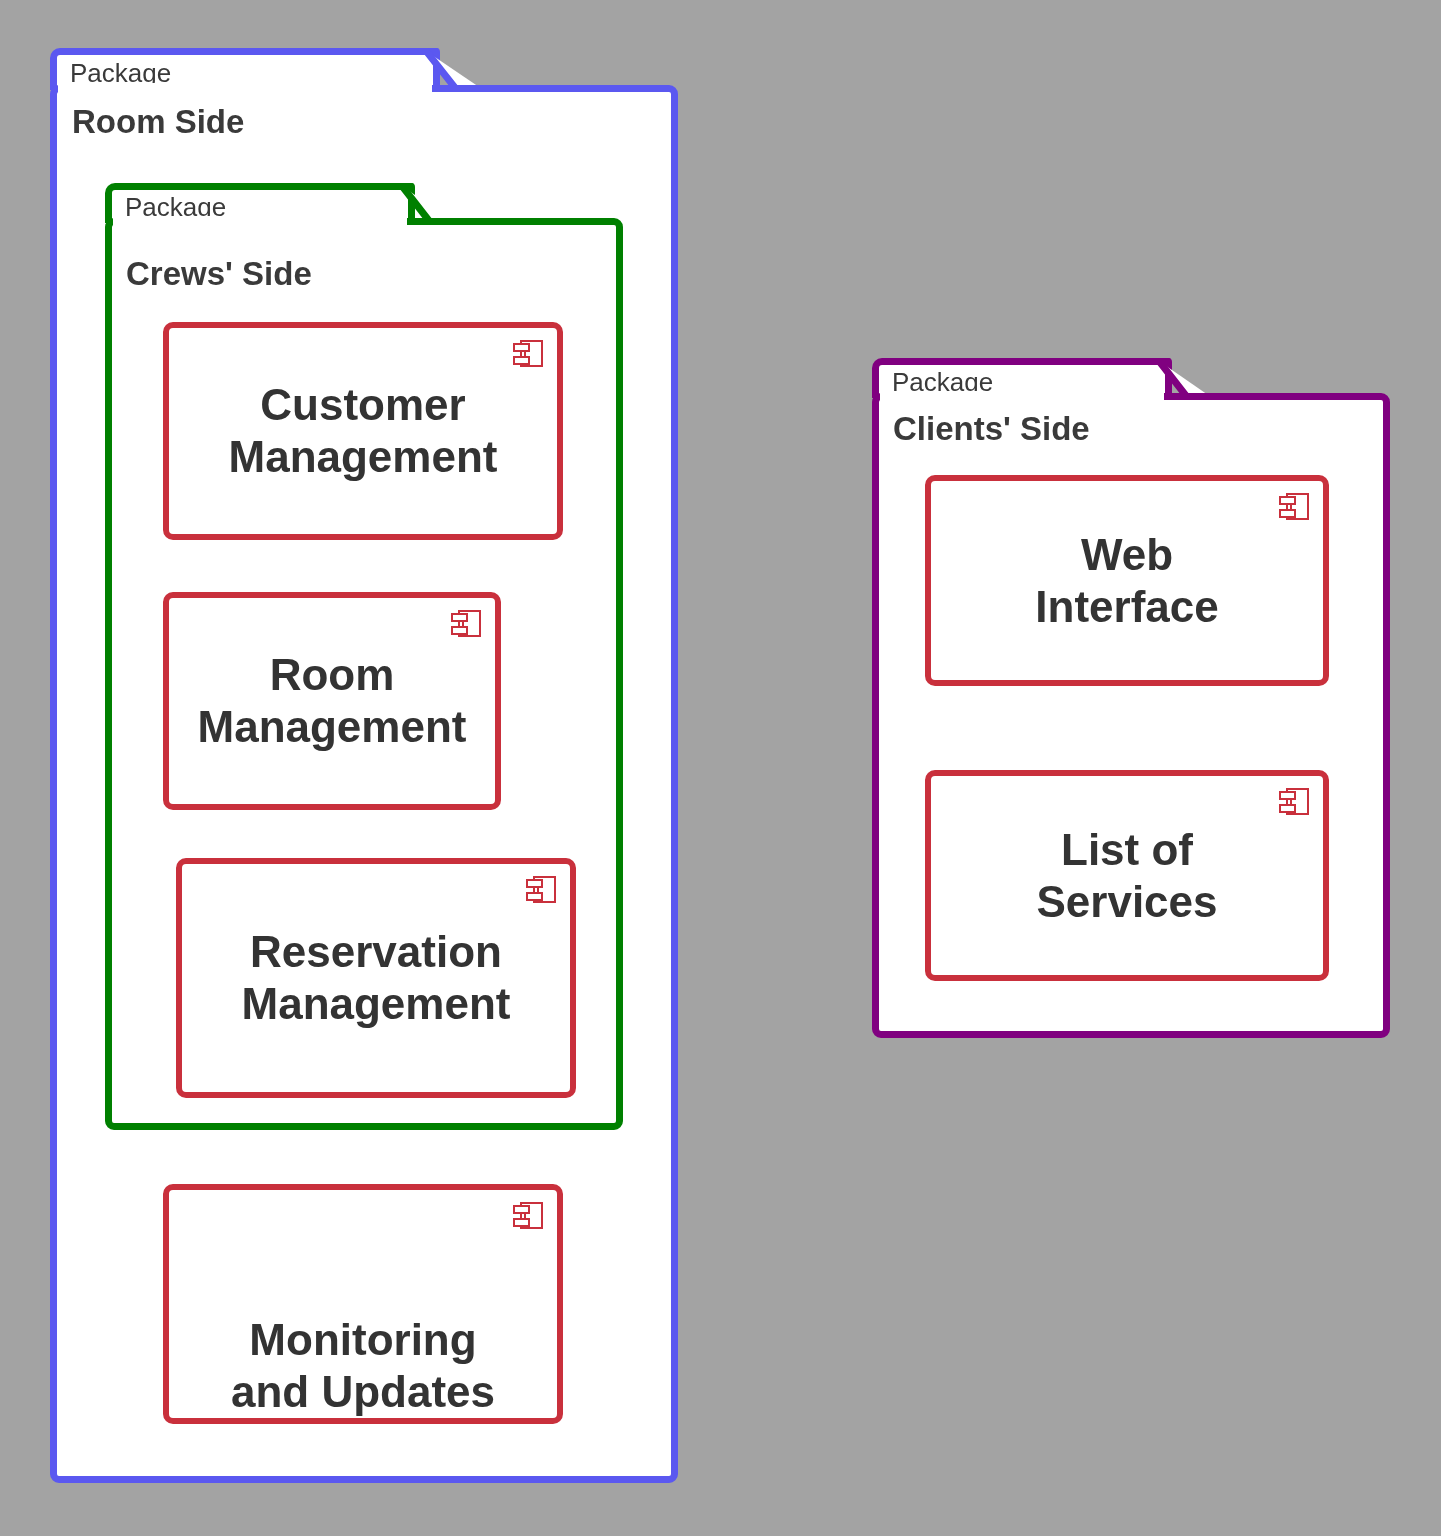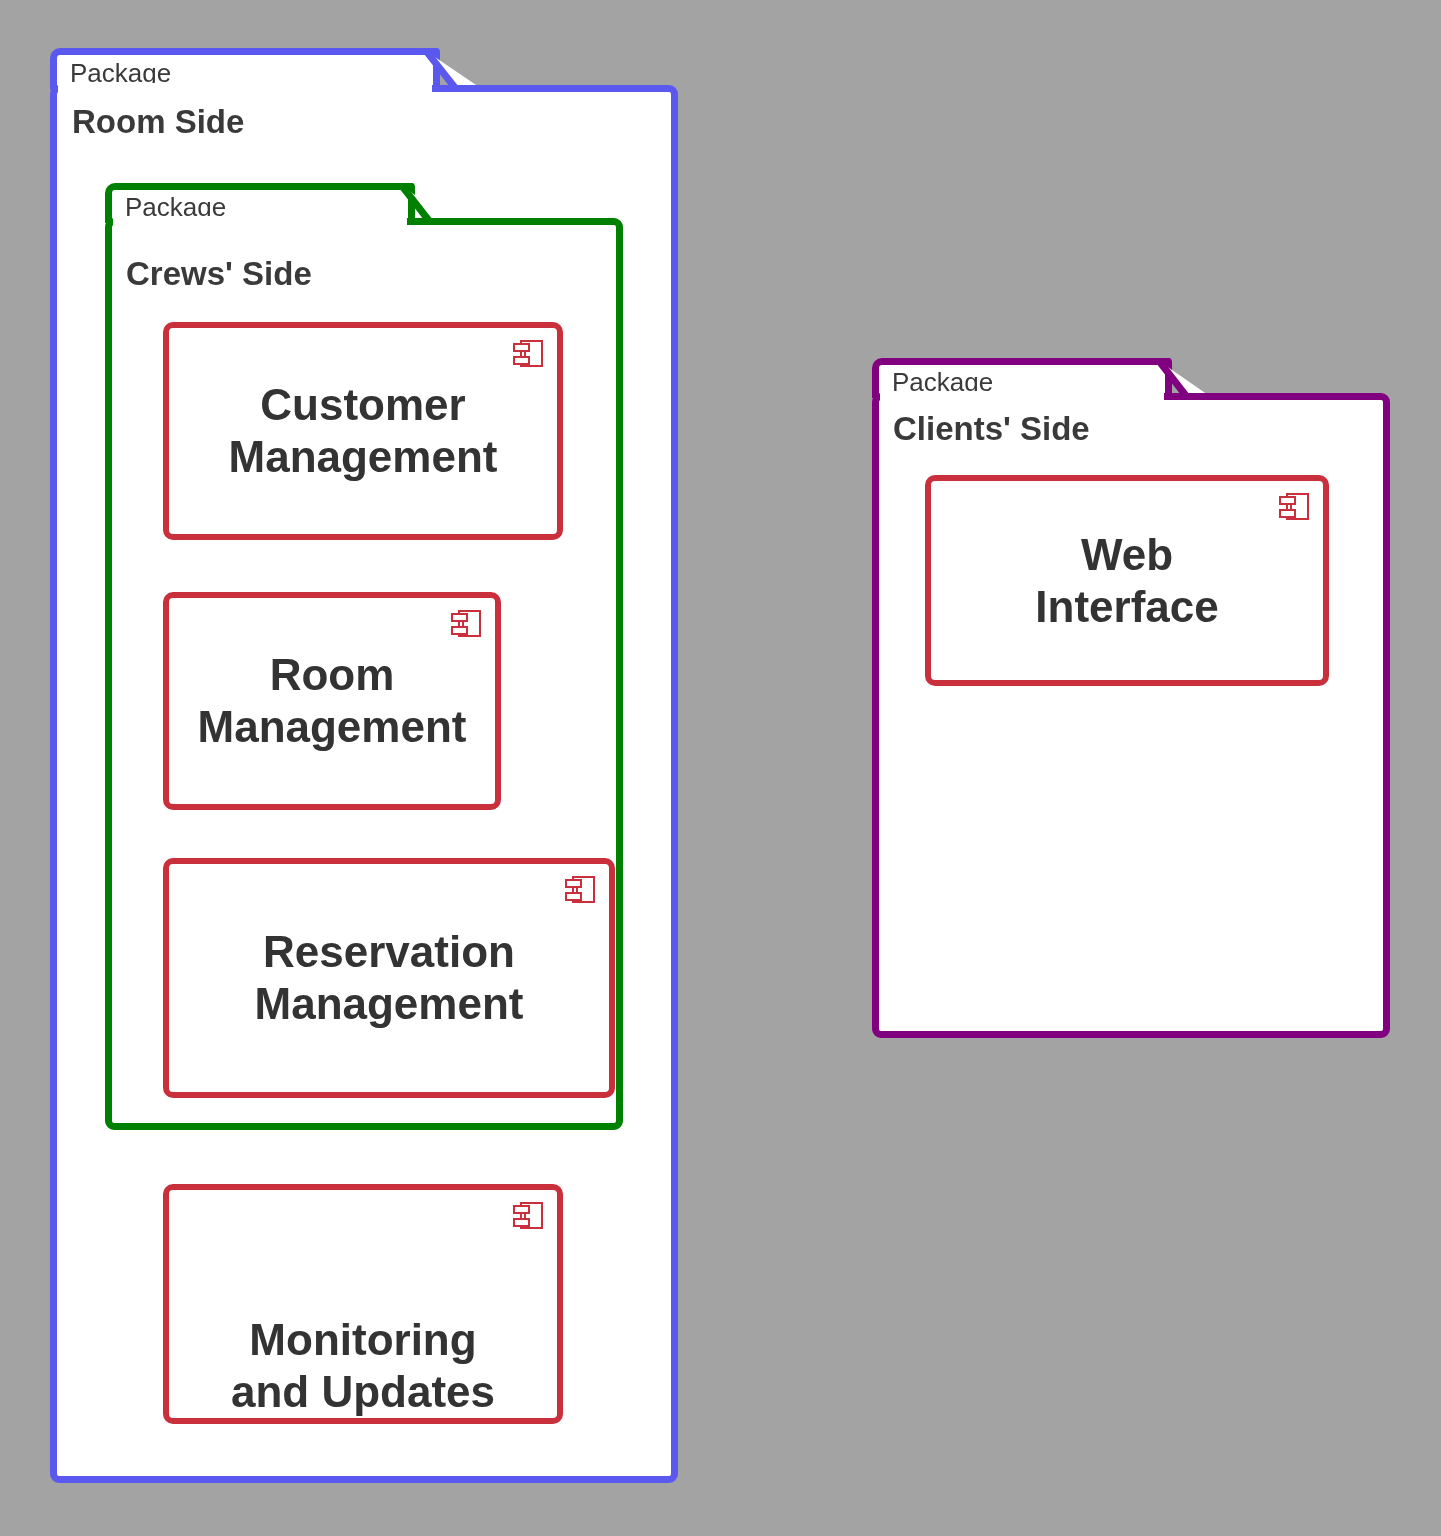--- a/index.html
+++ b/index.html
@@ -143,21 +143,21 @@
     <svg class="component-icon" viewBox="0 0 34 34">
       <rect x="10" y="3" width="21" height="25" fill="#ffffff" stroke="#C9303C" stroke-width="2"></rect>
       <line x1="14" y1="9" x2="14" y2="23" stroke="#C9303C" stroke-width="2"></line>
       <rect x="3" y="6" width="15" height="7" fill="#ffffff" stroke="#C9303C" stroke-width="2"></rect>
       <rect x="3" y="19" width="15" height="7" fill="#ffffff" stroke="#C9303C" stroke-width="2"></rect>
     </svg>
     <span class="component-label">Room
 Management</span>
   </div>
 
-  <div class="component" style="left:163px; top:858px; width:452px; height:240px;">
+  <div class="component" style="left:176px; top:858px; width:400px; height:240px;">
     <svg class="component-icon" viewBox="0 0 34 34">
       <rect x="10" y="3" width="21" height="25" fill="#ffffff" stroke="#C9303C" stroke-width="2"></rect>
       <line x1="14" y1="9" x2="14" y2="23" stroke="#C9303C" stroke-width="2"></line>
       <rect x="3" y="6" width="15" height="7" fill="#ffffff" stroke="#C9303C" stroke-width="2"></rect>
       <rect x="3" y="19" width="15" height="7" fill="#ffffff" stroke="#C9303C" stroke-width="2"></rect>
     </svg>
     <span class="component-label">Reservation
 Management</span>
   </div>
 
@@ -191,14 +191,24 @@
     <svg class="component-icon" viewBox="0 0 34 34">
       <rect x="10" y="3" width="21" height="25" fill="#ffffff" stroke="#C9303C" stroke-width="2"></rect>
       <line x1="14" y1="9" x2="14" y2="23" stroke="#C9303C" stroke-width="2"></line>
       <rect x="3" y="6" width="15" height="7" fill="#ffffff" stroke="#C9303C" stroke-width="2"></rect>
       <rect x="3" y="19" width="15" height="7" fill="#ffffff" stroke="#C9303C" stroke-width="2"></rect>
     </svg>
     <span class="component-label">Web
 Interface</span>
   </div>
 
+  <div class="component" style="left:925px; top:770px; width:404px; height:211px;">
+    <svg class="component-icon" viewBox="0 0 34 34">
+      <rect x="10" y="3" width="21" height="25" fill="#ffffff" stroke="#C9303C" stroke-width="2"></rect>
+      <line x1="14" y1="9" x2="14" y2="23" stroke="#C9303C" stroke-width="2"></line>
+      <rect x="3" y="6" width="15" height="7" fill="#ffffff" stroke="#C9303C" stroke-width="2"></rect>
+      <rect x="3" y="19" width="15" height="7" fill="#ffffff" stroke="#C9303C" stroke-width="2"></rect>
+    </svg>
+    <span class="component-label">List of
+Services</span>
+  </div>
 
 </div>
 
 </body></html>

